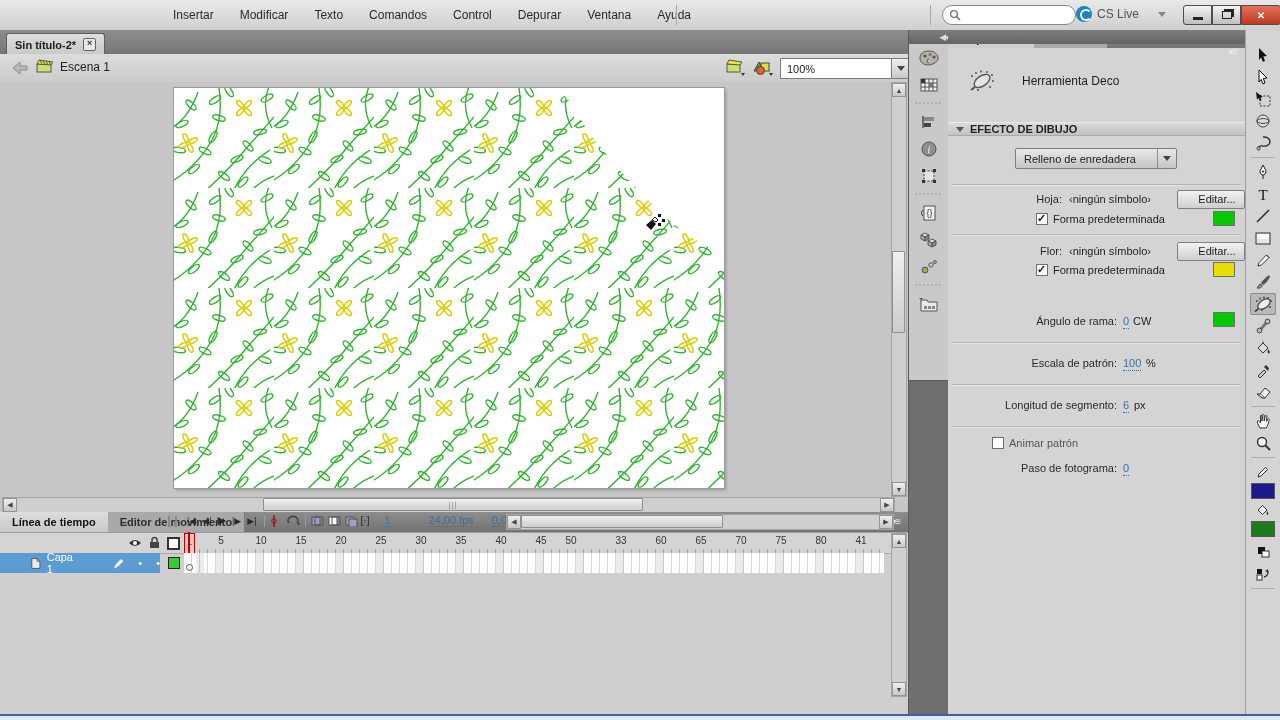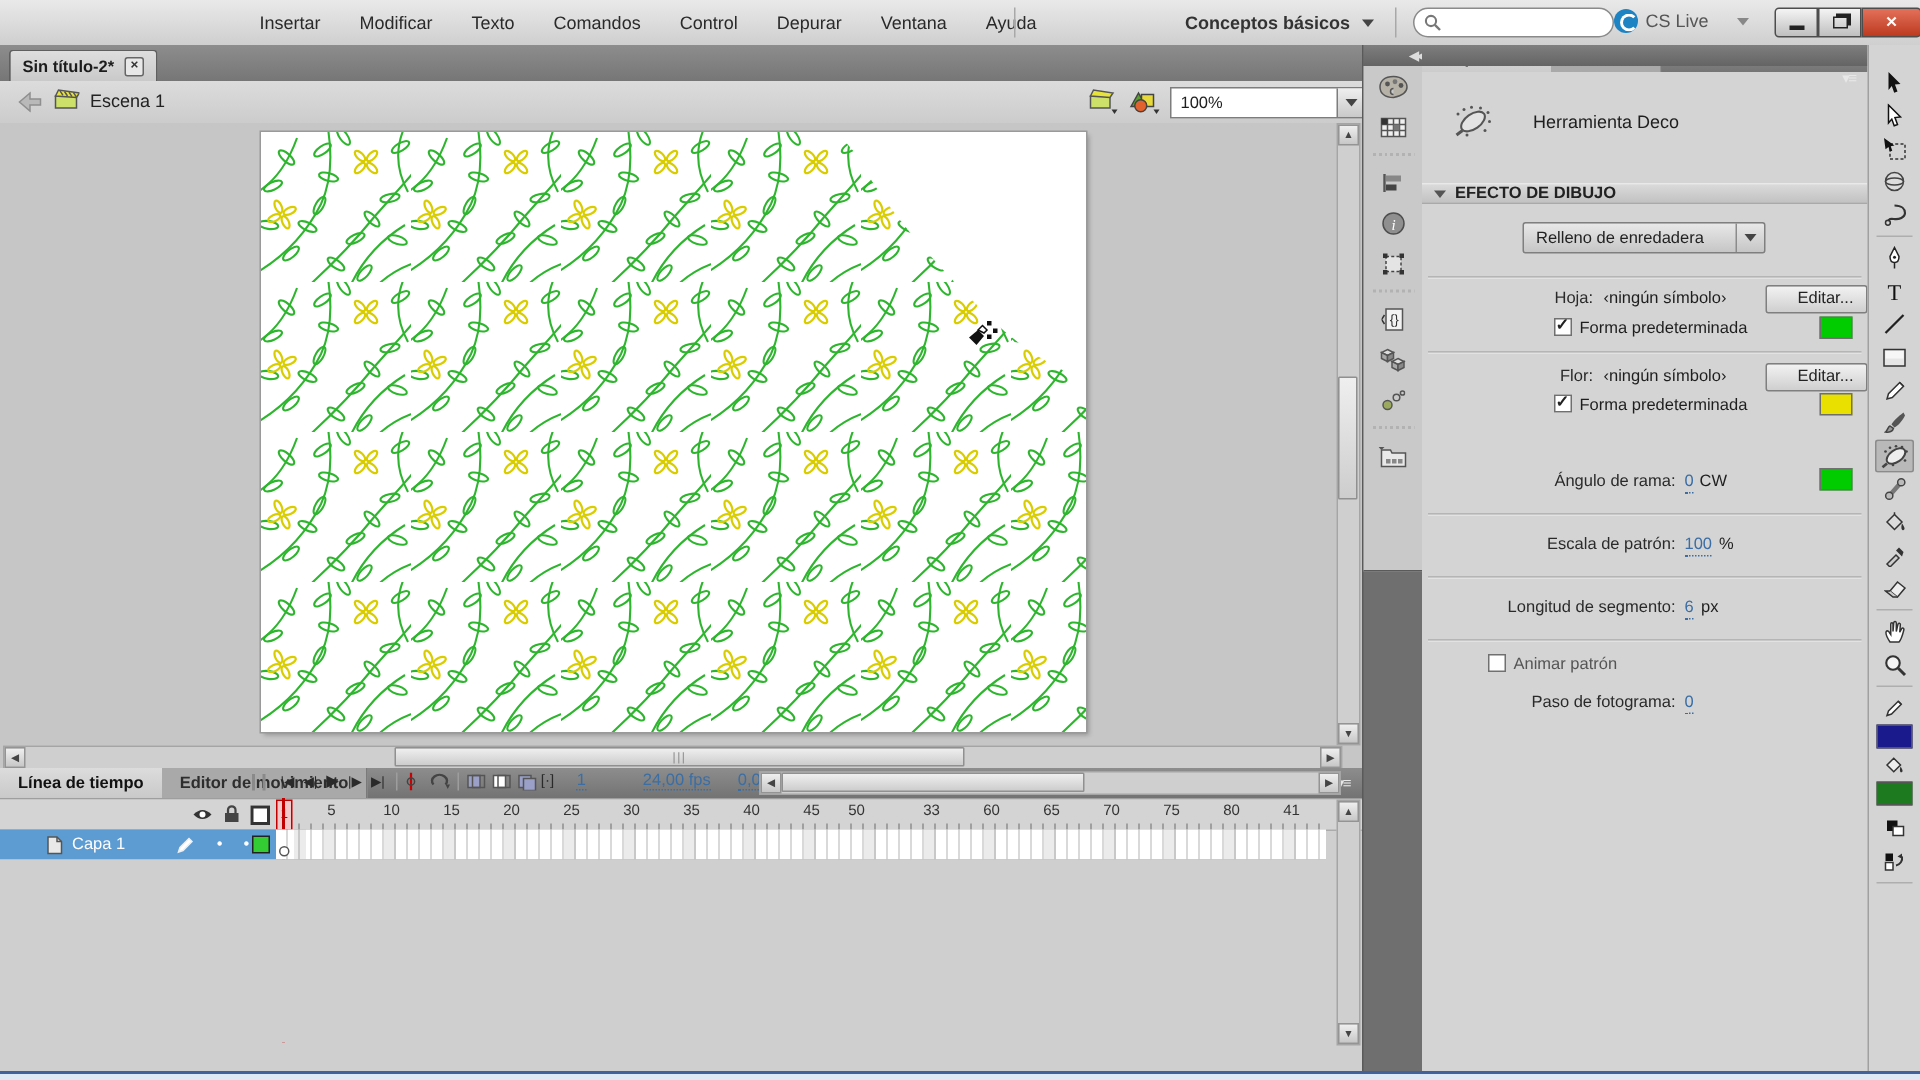--- a/index.html
+++ b/index.html
@@ -77,21 +77,21 @@
   .tl-tab.inactive{background:#a9a9a9;color:#2e2e2e;border-right:1px solid #7a7a7a;}
   .panel-menu{color:#e8e8e8;font-size:10px;letter-spacing:-1px;}
   #tl-header{left:0;top:21px;width:908px;height:20px;background:#d4d4d4;border-bottom:1px solid #ababab;}
   #tl-ruler{left:184px;top:0;width:700px;height:20px;
     background:repeating-linear-gradient(90deg,transparent 0 7px,#9f9f9f 7px 8px) 0 16px/100% 4px no-repeat;}
   .ruler-num{position:absolute;top:2px;transform:translateX(-50%);font-size:10px;color:#333;}
   #playhead-box{left:184px;top:0px;width:9px;height:19px;background:#f3c9c9;border:1px solid #c00000;
     font-size:9px;color:#333;text-align:center;line-height:17px;}
   #playhead-line{left:188px;top:20px;width:2px;height:163px;background:#c00000;}
   #layer-row{left:0;top:41px;width:908px;height:20px;}
-  #layer-left{left:0;top:0;width:216px;height:20px;background:#5d9cd3;display:flex;align-items:center;color:#fff;}
+  #layer-left{left:0;top:0;width:160px;height:20px;background:#5d9cd3;display:flex;align-items:center;color:#fff;}
   #layer-frames{left:184px;top:0;width:700px;height:20px;background:
     repeating-linear-gradient(90deg,rgba(0,0,0,0.08) 0 8px,transparent 8px 40px) 32px 0,
     repeating-linear-gradient(90deg,#fff 0 7px,#d9d9d9 7px 8px);border-bottom:1px solid #ababab;}
   .kf-circle{position:absolute;left:186px;top:11px;width:5px;height:5px;border:1px solid #555;
     border-radius:50%;background:#fff;}
   #tl-empty{left:0;top:61px;width:891px;height:122px;background:#cfcfcf;}
   #tl-bottom{left:0;top:183px;width:908px;height:19px;background:linear-gradient(#dadada,#c8c8c8);
     border-top:1px solid #9e9e9e;display:flex;align-items:center;}
   .tlb{margin-left:6px;color:#333;}
   .pbtn{font-size:9px;color:#2a2a2a;padding:0 3px;cursor:default;}
@@ -158,24 +158,20 @@
         <span class="menu-item">Insertar</span>
         <span class="menu-item">Modificar</span>
         <span class="menu-item">Texto</span>
         <span class="menu-item">Comandos</span>
         <span class="menu-item">Control</span>
         <span class="menu-item">Depurar</span>
         <span class="menu-item">Ventana</span>
         <span class="menu-item">Ayuda</span>
       </div>
     <div class="vsep abs" style="left:676px"></div>
-    <div id="workspace-btn" class="abs">
-      <span>Conceptos básicos</span>
-      <span class="dd-arrow"></span>
-    </div>
     <div class="vsep abs" style="left:930px"></div>
     <div id="searchbox" class="abs">
       <svg width="12" height="12" viewBox="0 0 12 12">
         <circle cx="5" cy="5" r="3.4" fill="none" stroke="#777" stroke-width="1.4"></circle>
         <line x1="7.6" y1="7.6" x2="11" y2="11" stroke="#777" stroke-width="1.6"></line>
       </svg>
     </div>
     <div id="cslive" class="abs">
       <span class="cs-circle"></span>
       <span>CS Live</span>

